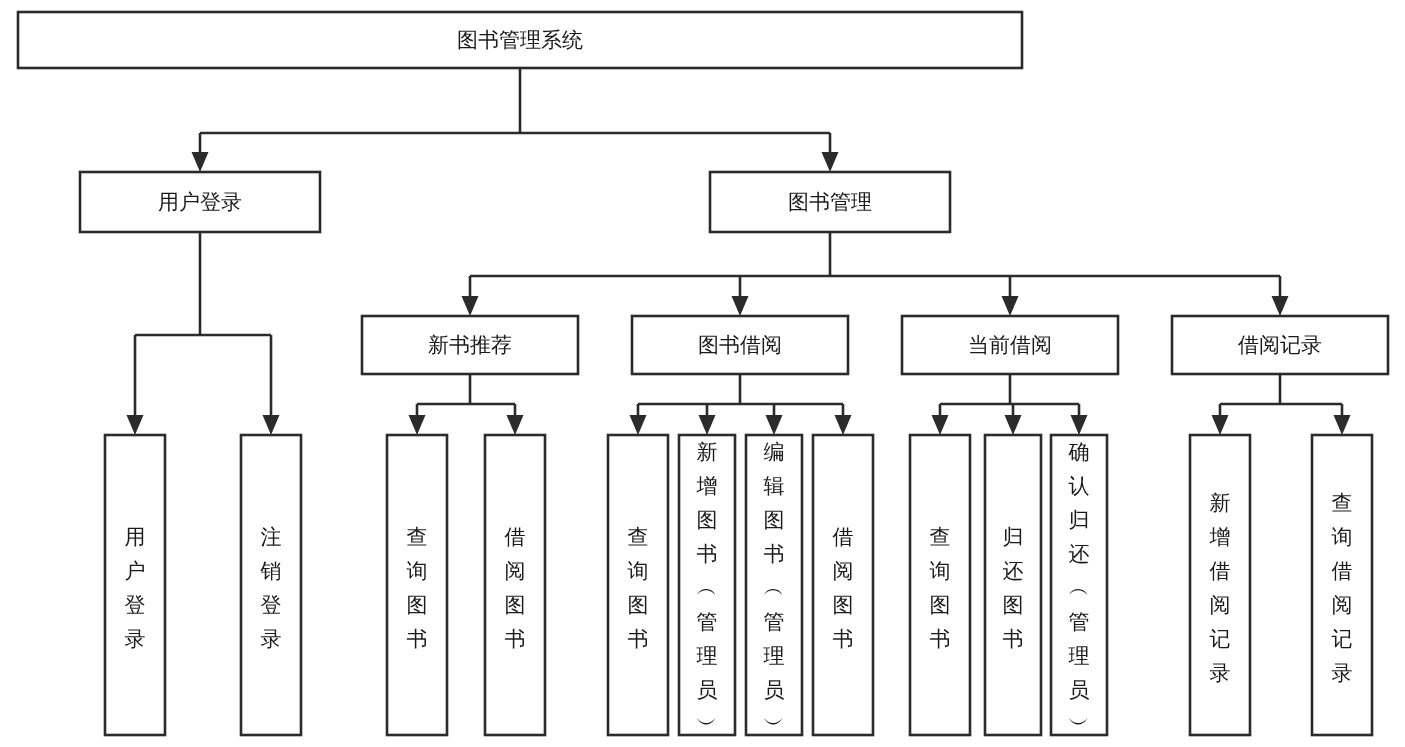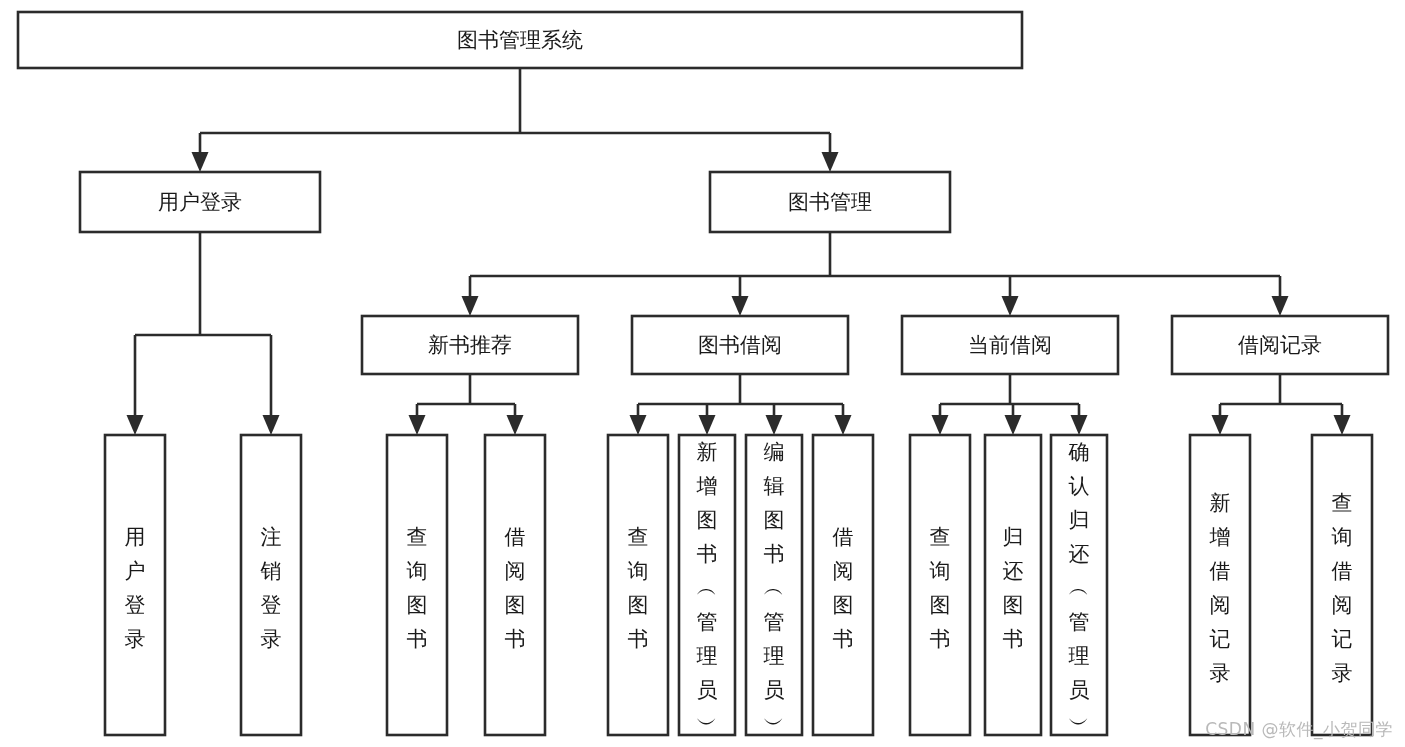--- a/index.html
+++ b/index.html
@@ -218,14 +218,13 @@
         <g>
           <rect x="1190" y="435" width="60" height="300" class="node-box"></rect>
           <text class="node-label-vertical" x="1220" y="509.52"><tspan x="1220" dy="0">新</tspan><tspan x="1220" dy="34">增</tspan><tspan x="1220" dy="34">借</tspan><tspan x="1220" dy="34">阅</tspan><tspan x="1220" dy="34">记</tspan><tspan x="1220" dy="34">录</tspan></text>
         </g>
         <g>
           <rect x="1312" y="435" width="60" height="300" class="node-box"></rect>
           <text class="node-label-vertical" x="1342" y="509.52"><tspan x="1342" dy="0">查</tspan><tspan x="1342" dy="34">询</tspan><tspan x="1342" dy="34">借</tspan><tspan x="1342" dy="34">阅</tspan><tspan x="1342" dy="34">记</tspan><tspan x="1342" dy="34">录</tspan></text>
         </g>
       </g>
   </svg>
-  <div class="watermark">CSDN @软件_小贺同学</div>
 </div>
 
 </body></html>

